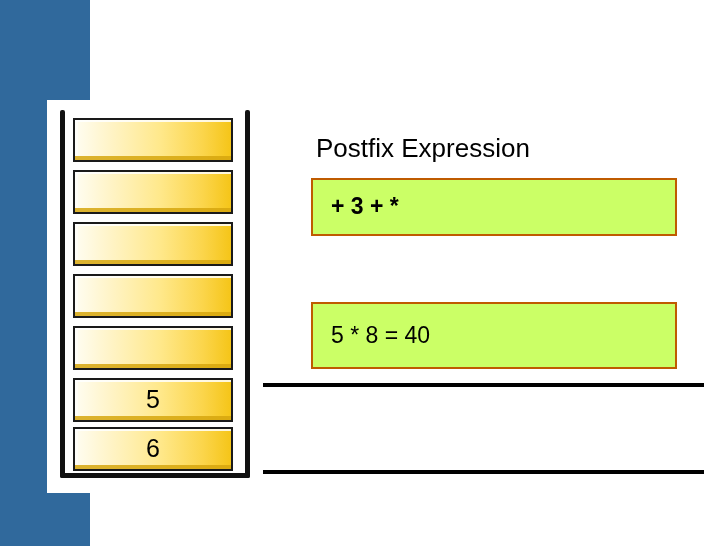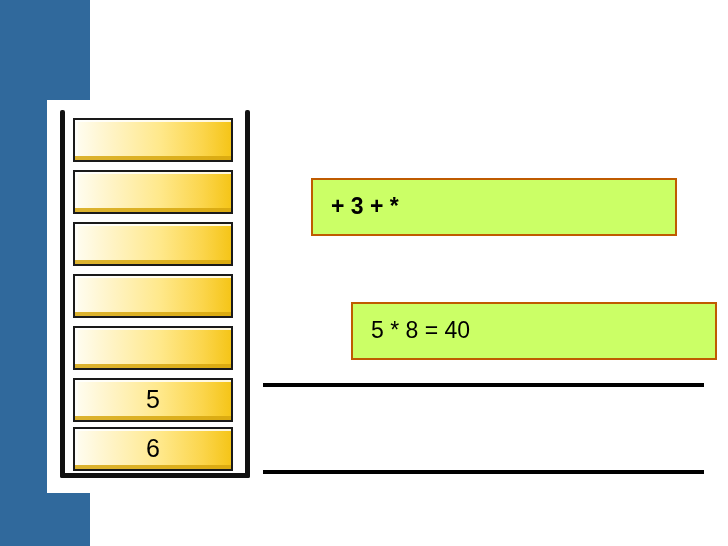--- a/index.html
+++ b/index.html
@@ -125,22 +125,21 @@
   .expr-box.primary {
     left: 311px;
     top: 178px;
     width: 366px;
     height: 58px;
   }
   .expr-box.secondary {
     left: 311px;
     top: 302px;
     width: 366px;
-    height: 58px;
-    margin-left: 40px;
+    height: 67px;
   }
   .expr-text {
     position: absolute;
     left: 18px;
     top: 50%;
     transform: translateY(-52%);
     font-size: 23px;
     color: #000000;
     white-space: nowrap;
   }
@@ -187,20 +186,21 @@
       <span class="cell-label"></span>
     </div>
     <div class="cell" style="top:268px;">
       <span class="cell-label">5</span>
     </div>
     <div class="cell" style="top:317px;">
       <span class="cell-label">6</span>
     </div>
   </div>
 
+  <div class="postfix-heading">Postfix Expression</div>
 
   <div class="expr-box primary">
     <span class="expr-text bold">+ 3 + *</span>
   </div>
 
   <div class="expr-box secondary">
     <span class="expr-text">5 * 8 = 40</span>
   </div>
 
   <div class="rule top"></div>

